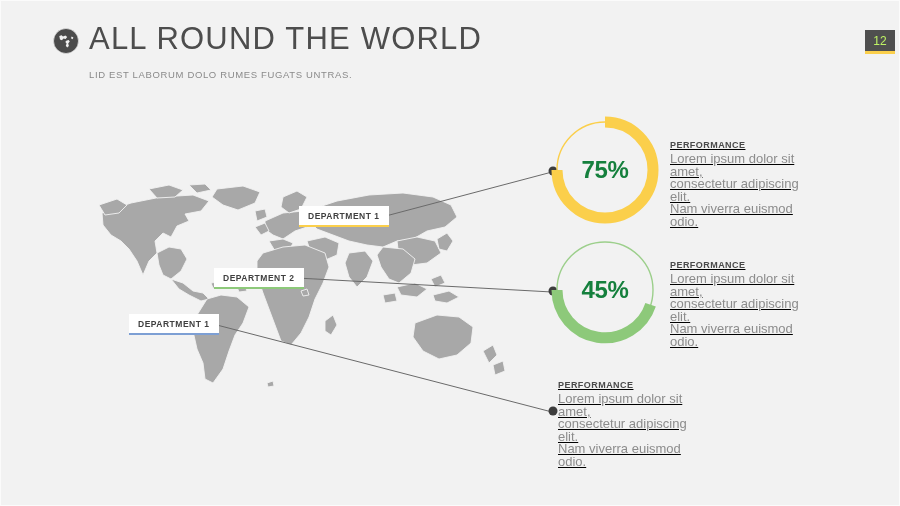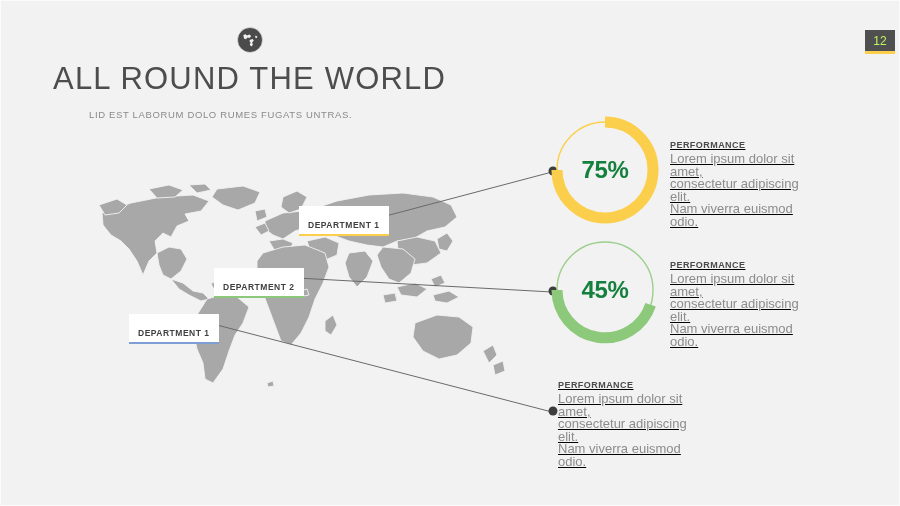--- a/index.html
+++ b/index.html
@@ -21,21 +21,20 @@
   
   #header {
     position: absolute;
     left: 52px;
     top: 22px;
   }
   #title-row {
     display: flex;
     align-items: center;
     gap: 10px;
-    flex-direction: column;
   }
   #globe-icon {
     width: 26px;
     height: 26px;
     flex: 0 0 26px;
     margin-top: 4px;
   }
   #page-title {
     font-size: 31px;
     letter-spacing: 1.2px;
@@ -90,21 +89,21 @@
   }
 
   
   .dept-label {
     position: absolute;
     background: #ffffff;
     font-size: 8.5px;
     font-weight: bold;
     letter-spacing: 0.5px;
     color: #3f3f3f;
-    padding: 14px 9px 4px 9px;
+    padding: 5px 9px 4px 9px;
     box-sizing: border-box;
     white-space: nowrap;
     border-bottom: 2.5px solid #cccccc;
   }
   #dept-label-1 { left: 298px; top: 205px; border-bottom-color: #fbcf4b; }
   #dept-label-2 { left: 213px; top: 267px; border-bottom-color: #8dc97a; }
   #dept-label-3 { left: 128px; top: 313px; border-bottom-color: #7d9fd4; }
 
   
   .stat-row {

